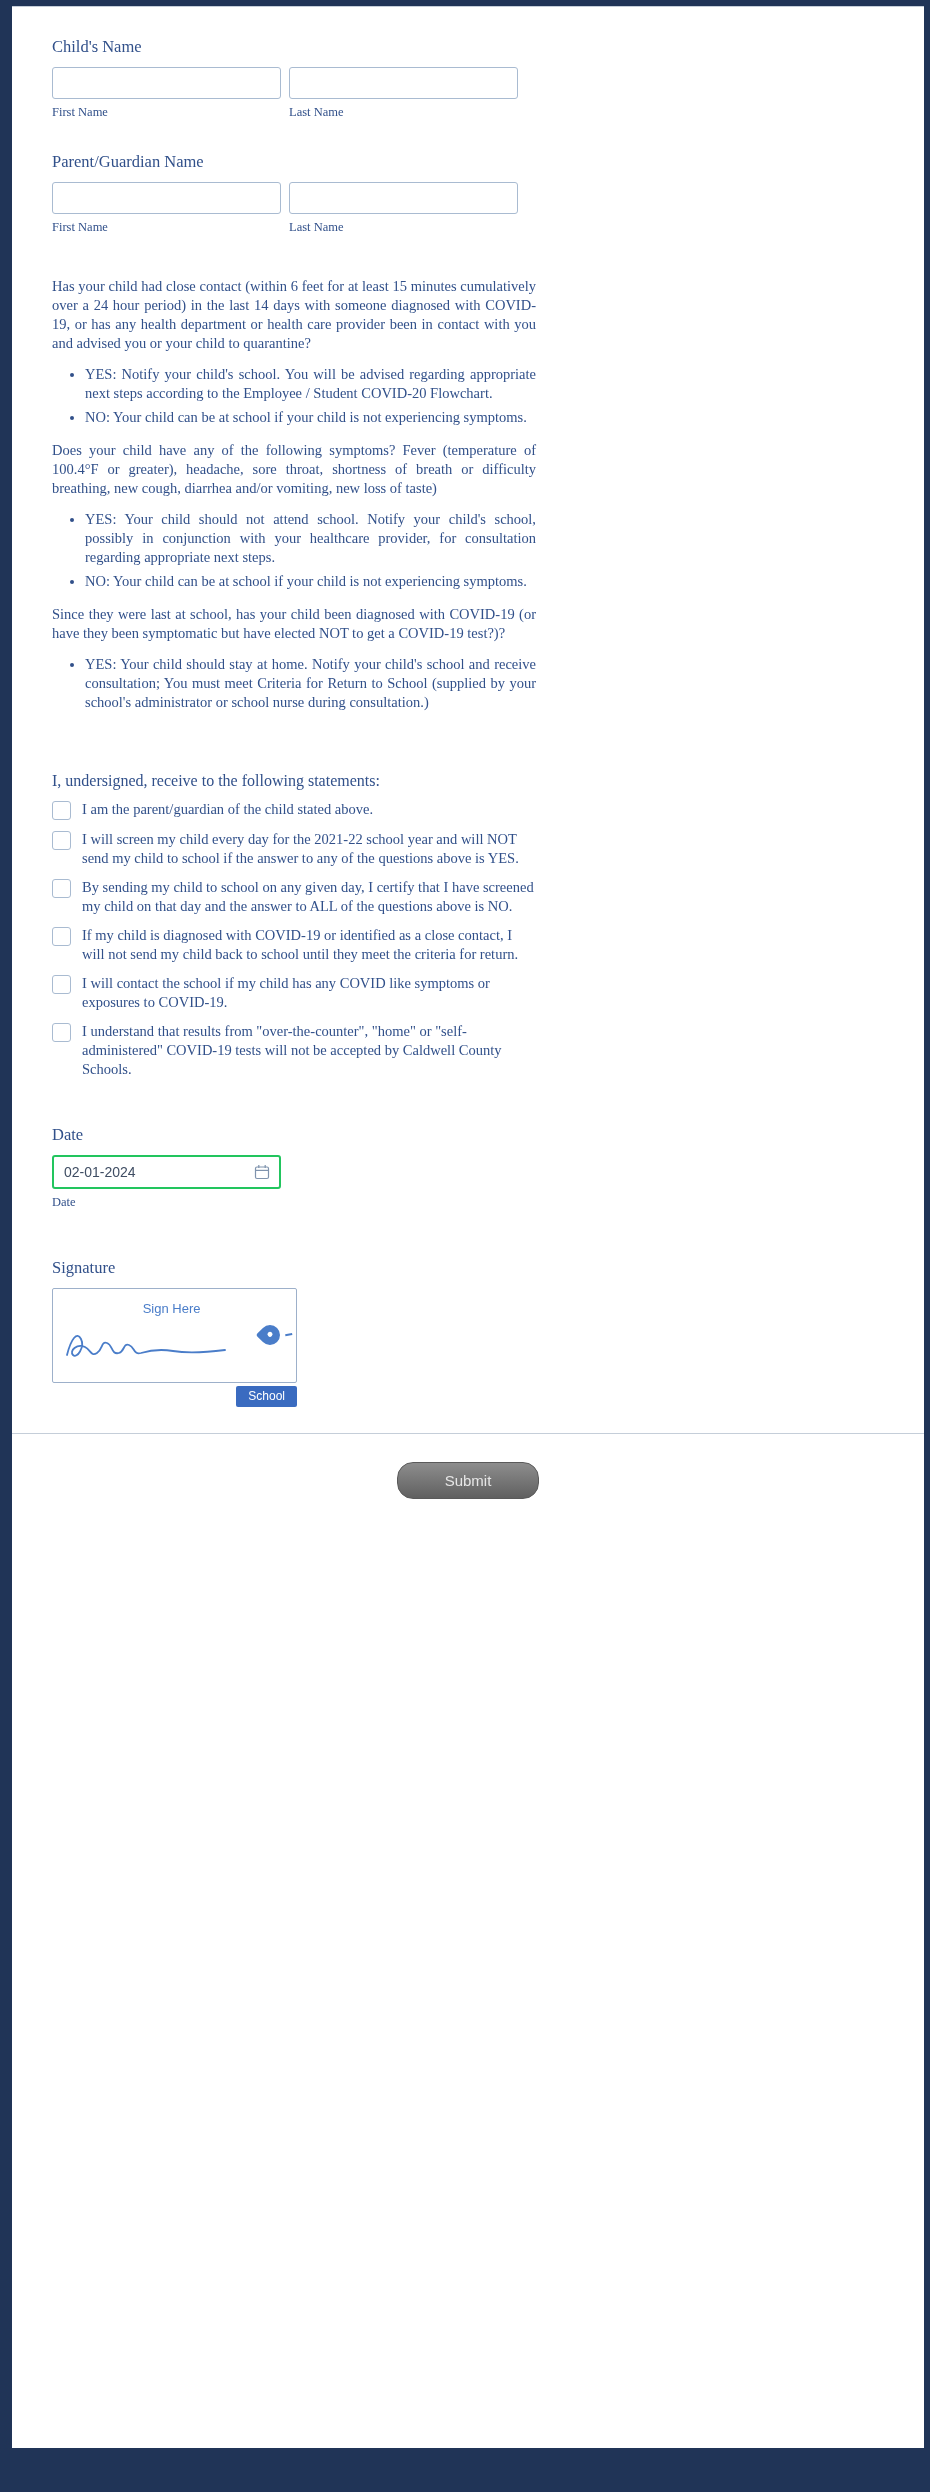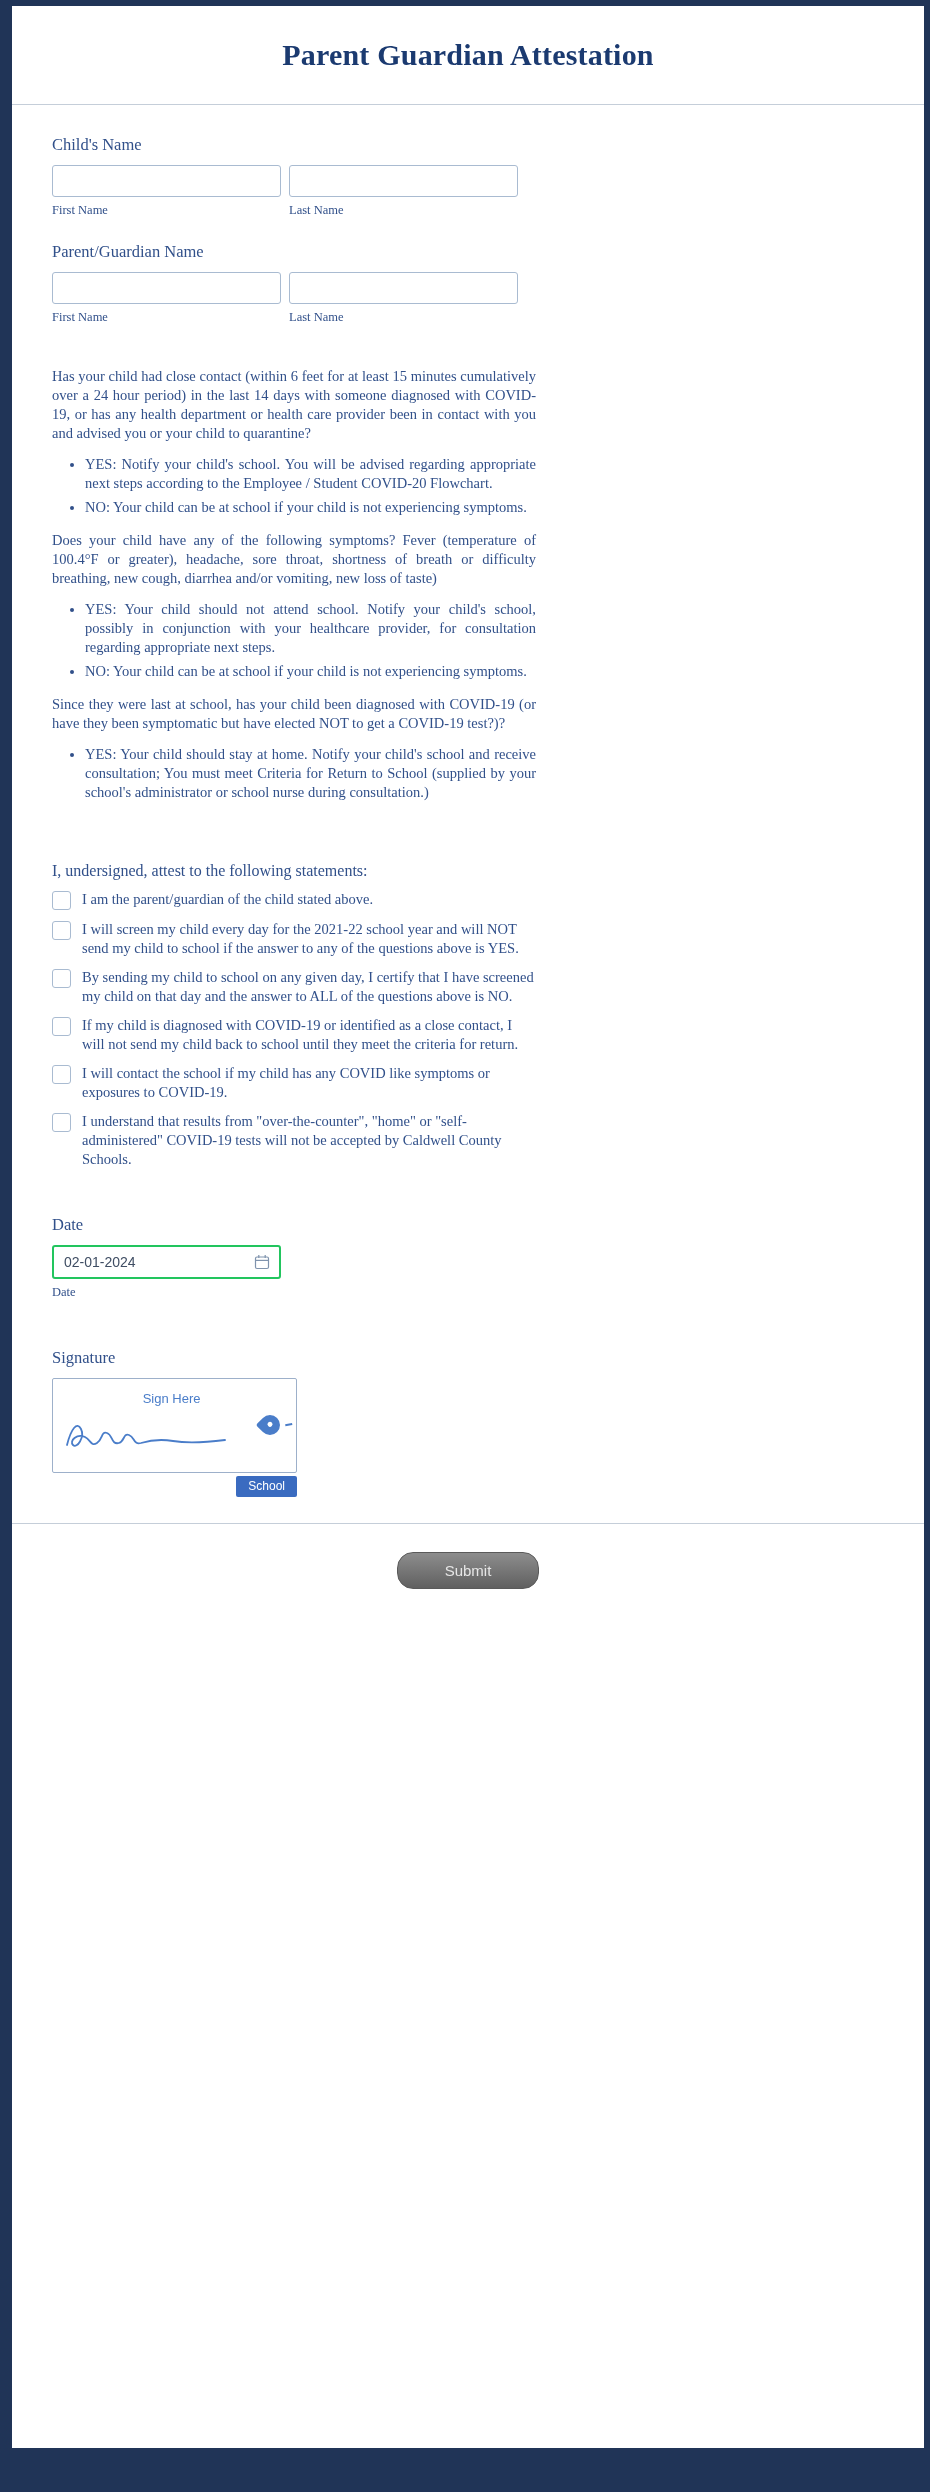--- a/index.html
+++ b/index.html
@@ -7,21 +7,21 @@
   .card{position:absolute;left:12px;top:6px;right:6px;bottom:44px;background:#ffffff;overflow:hidden;}
   .header{padding:30px 0 30px;}
   .header h1{margin:0;text-align:center;font-size:30px;line-height:38px;font-weight:bold;color:#1b3a70;letter-spacing:.2px;}
   .divider{border-top:1px solid #c5ced9;height:0;}
   .content{padding:30px 0 0 40px;width:484px;}
   .field-label{font-size:16.5px;color:#31508a;margin:0 0 10px;}
   .name-row{display:flex;gap:8px;}
   .half{width:229px;}
   .text-input{width:229px;height:32px;border:1px solid #a9bbd1;border-radius:3px;box-sizing:border-box;font-family:"Liberation Sans","DejaVu Sans",sans-serif;font-size:14px;color:#3f4d63;padding:0 8px;outline:none;background:#fff;}
   .sublabel{font-size:12.5px;color:#31508a;margin-top:6px;}
-  .section{margin-top:24px;}
+  .section{margin-top:32px;}
   .questions{margin-top:42px;}
   .q-text{margin:14px 0 0;text-align:justify;font-size:14.5px;line-height:19px;color:#31508a;}
   .q-text.first{margin-top:0;}
   .questions ul{margin:12px 0 14px;padding-left:33px;color:#31508a;}
   .questions li{margin-bottom:5px;text-align:justify;font-size:14.5px;line-height:19px;color:#31508a;}
   .attest{margin-top:60px;}
   .attest-heading{font-size:16px;color:#31508a;margin:0 0 6px;}
   .attest-row{display:flex;align-items:flex-start;gap:11px;margin-top:10px;cursor:pointer;}
   .cb{flex:0 0 auto;width:17px;height:17px;border:1px solid #a9bbd1;border-radius:3px;background:#fff;margin-top:1px;}
   .attest-text{font-size:14.5px;line-height:19px;color:#31508a;}
@@ -40,23 +40,20 @@
   .bottom-divider{margin-top:26px;}
   .submit-row{text-align:center;padding-top:28px;}
   .submit-btn{width:142px;height:37px;background:linear-gradient(#8d8d8d,#606060);border:1px solid #5a5a5a;border-radius:16px;color:#e6e6e6;font-family:"Liberation Sans","DejaVu Sans",sans-serif;font-size:15px;cursor:pointer;}
 </style>
 </head>
 <body>
 
 <div class="page">
   <div class="card">
 
-    <div class="header">
-      <h1>Parent Guardian Attestation</h1>
-    </div>
     <div class="divider"></div>
 
     <div class="content">
 
       <div class="section" style="margin-top:0">
         <div class="field-label">Child's Name</div>
         <div class="name-row">
           <div class="half">
             <input type="text" class="text-input" value="" style="">
             <div class="sublabel">First Name</div>
@@ -95,21 +92,21 @@
           <li>NO: Your child can be at school if your child is not experiencing symptoms.</li>
         </ul>
 
         <p class="q-text">Since they were last at school, has your child been diagnosed with COVID-19 (or have they been symptomatic but have elected NOT to get a COVID-19 test?)?</p>
         <ul>
           <li>YES: Your child should stay at home. Notify your child's school and receive consultation; You must meet Criteria for Return to School (supplied by your school's administrator or school nurse during consultation.)</li>
         </ul>
       </div>
 
       <div class="attest">
-        <div class="attest-heading">I, undersigned, attest to the following statements:</div>
+        <div class="attest-heading">I, undersigned, receive to the following statements:</div>
 
         <div class="attest-row">
           <span class="cb"></span>
           <span class="attest-text">I am the parent/guardian of the child stated above.</span>
         </div>
         <div class="attest-row">
           <span class="cb"></span>
           <span class="attest-text">I will screen my child every day for the 2021-22 school year and will NOT send my child to school if the answer to any of the questions above is YES.</span>
         </div>
         <div class="attest-row">

